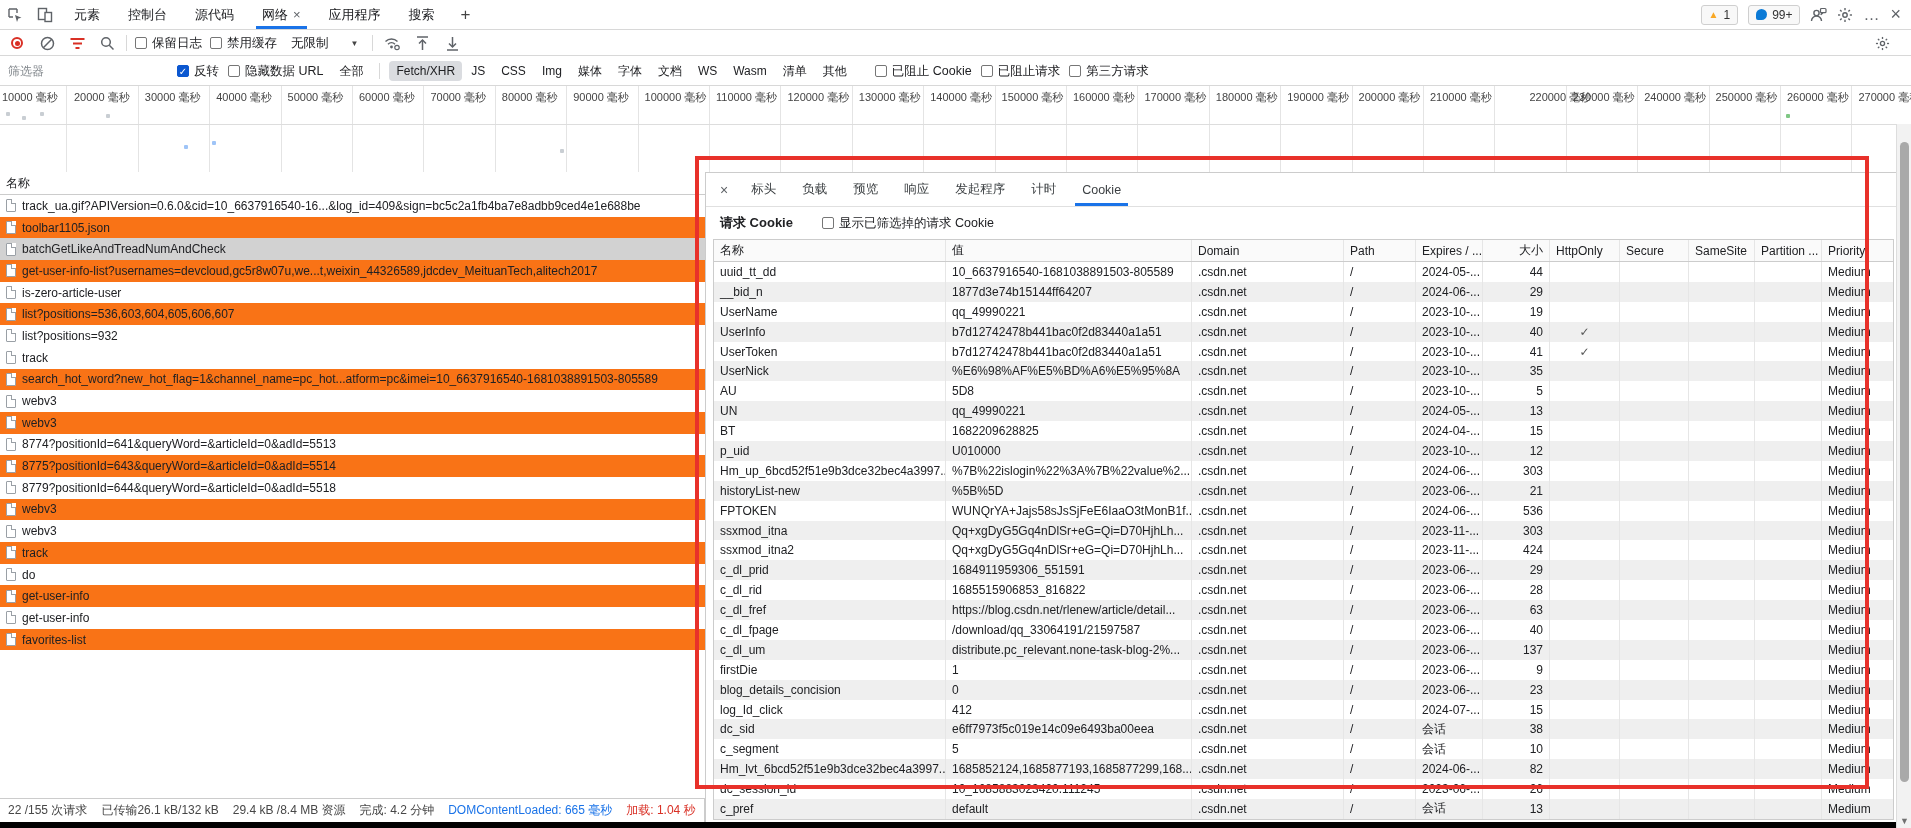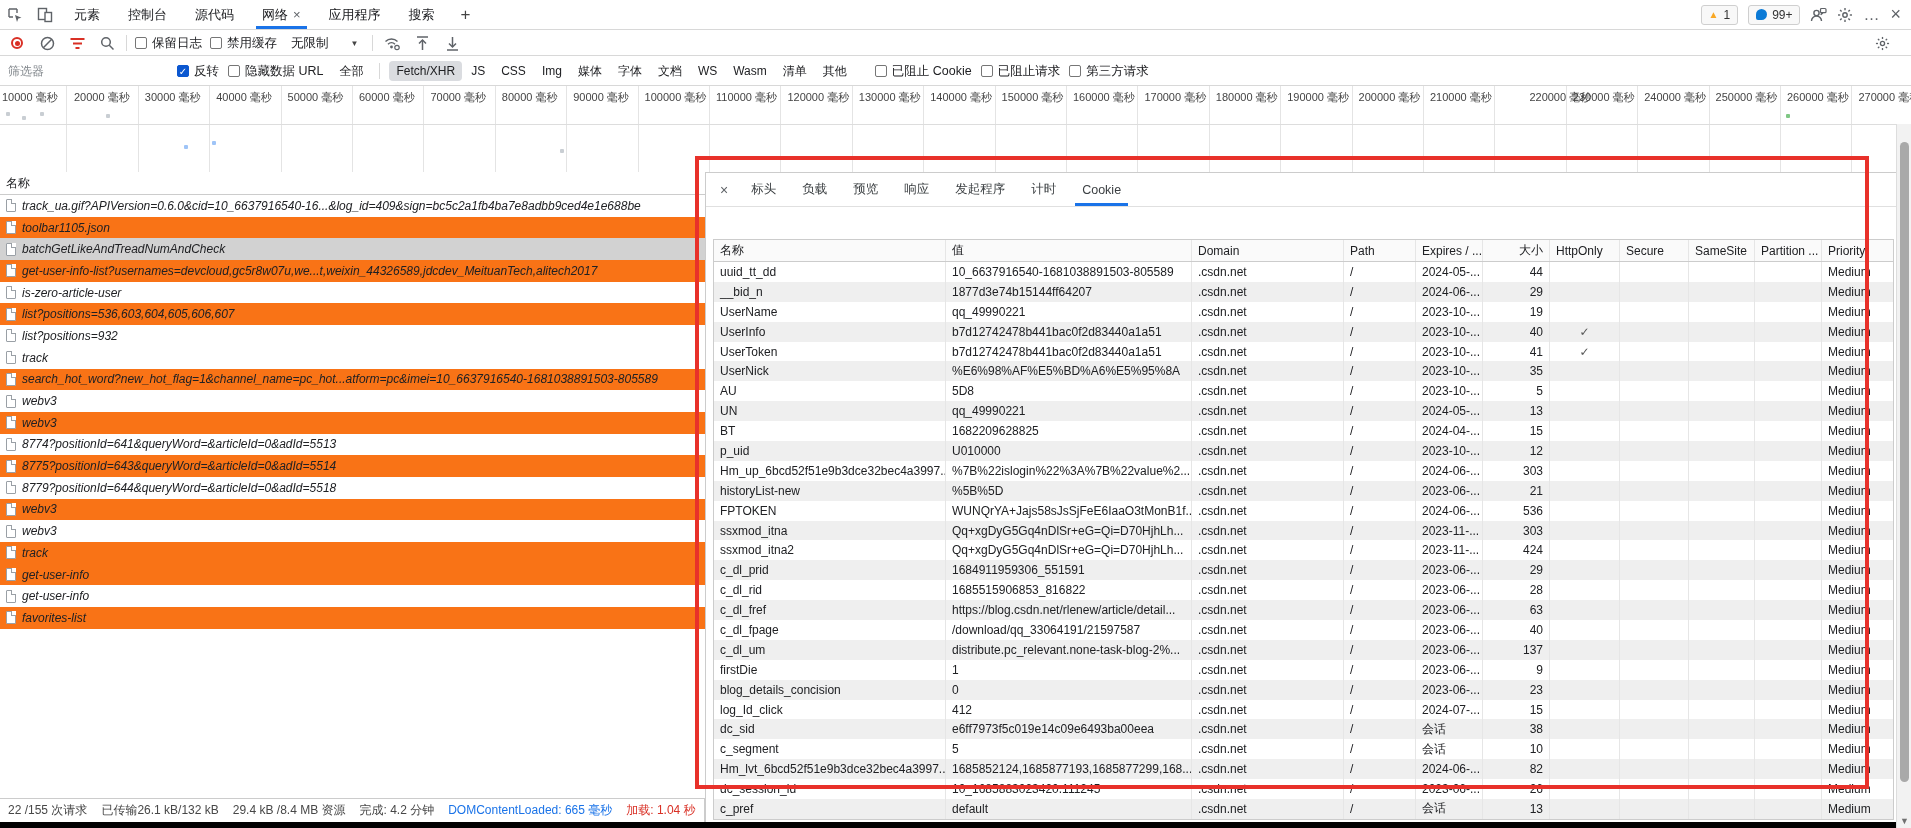--- a/index.html
+++ b/index.html
@@ -59,21 +59,21 @@
   .tl-label { position:absolute; top:4px; font-size:11px; color:#444; white-space:nowrap; }
   .gridline { position:absolute; top:0; bottom:0; width:1px; background:#e4e4e4; }
   .speck { position:absolute; width:4px; height:4px; border-radius:1px; }
 
   
   #namecol-header { left:0; top:172px; width:705px; height:23px; background:#fff;
     border-bottom:1px solid #ccc; display:flex; align-items:center; padding-left:6px;
     font-size:12px; color:#202124; }
   #req-list { left:0; top:195px; width:705px; height:603px; background:#fff; overflow:hidden; }
   .req-row { height:21.7px; display:flex; align-items:center; gap:6px; padding-left:6px;
-    font-size:12px; color:#202124; white-space:nowrap; overflow:hidden; cursor:pointer;font-style:italic; }
+    font-size:12px; color:#202124; white-space:nowrap; overflow:hidden; cursor:pointer; }
   .req-row.alt { background:#f97316; }
   .req-row.selected { background:#d2d2d2; }
   .doc-icon { position:relative; width:10px; height:13px; flex:0 0 auto;
     border:1px solid #9aa0a6; background:#fff; border-radius:1px; }
   .doc-icon::after { content:""; position:absolute; right:-1px; top:-1px; width:4px; height:4px;
     background:inherit; border-left:1px solid #9aa0a6; border-bottom:1px solid #9aa0a6; background:#fff; }
 
   
   #statusbar { left:0; top:798px; width:705px; height:24px; background:#fff;
     border-top:1px solid #ccc; border-right:1px solid #ccc; display:flex; align-items:center;
@@ -473,20 +473,24 @@
       <span>webv3</span>
     </div>
     <div class="req-row">
       <span class="doc-icon"></span>
       <span>webv3</span>
     </div>
     <div class="req-row alt">
       <span class="doc-icon"></span>
       <span>track</span>
     </div>
+    <div class="req-row">
+      <span class="doc-icon"></span>
+      <span>do</span>
+    </div>
     <div class="req-row alt">
       <span class="doc-icon"></span>
       <span>get-user-info</span>
     </div>
     <div class="req-row">
       <span class="doc-icon"></span>
       <span>get-user-info</span>
     </div>
     <div class="req-row alt">
       <span class="doc-icon"></span>
@@ -510,20 +514,27 @@
       <span>×</span>
     </div>
   <div class="d-tab">标头</div>
       <div class="d-tab">负载</div>
       <div class="d-tab">预览</div>
       <div class="d-tab">响应</div>
       <div class="d-tab">发起程序</div>
       <div class="d-tab">计时</div>
       <div class="d-tab active">Cookie</div>
     </div>
+  <div id="cookie-controls">
+    <span id="cookie-title">请求 Cookie</span>
+    <label class="cb-row">
+      <span class="cb"></span>
+      <span>显示已筛选掉的请求 Cookie</span>
+    </label>
+  </div>
   <div id="cookie-table">
       <div class="c-row header">
         <div class="c-cell">名称</div>
         <div class="c-cell">值</div>
         <div class="c-cell">Domain</div>
         <div class="c-cell">Path</div>
         <div class="c-cell">Expires / ...</div>
         <div class="c-cell num">大小</div>
         <div class="c-cell">HttpOnly</div>
         <div class="c-cell">Secure</div>

